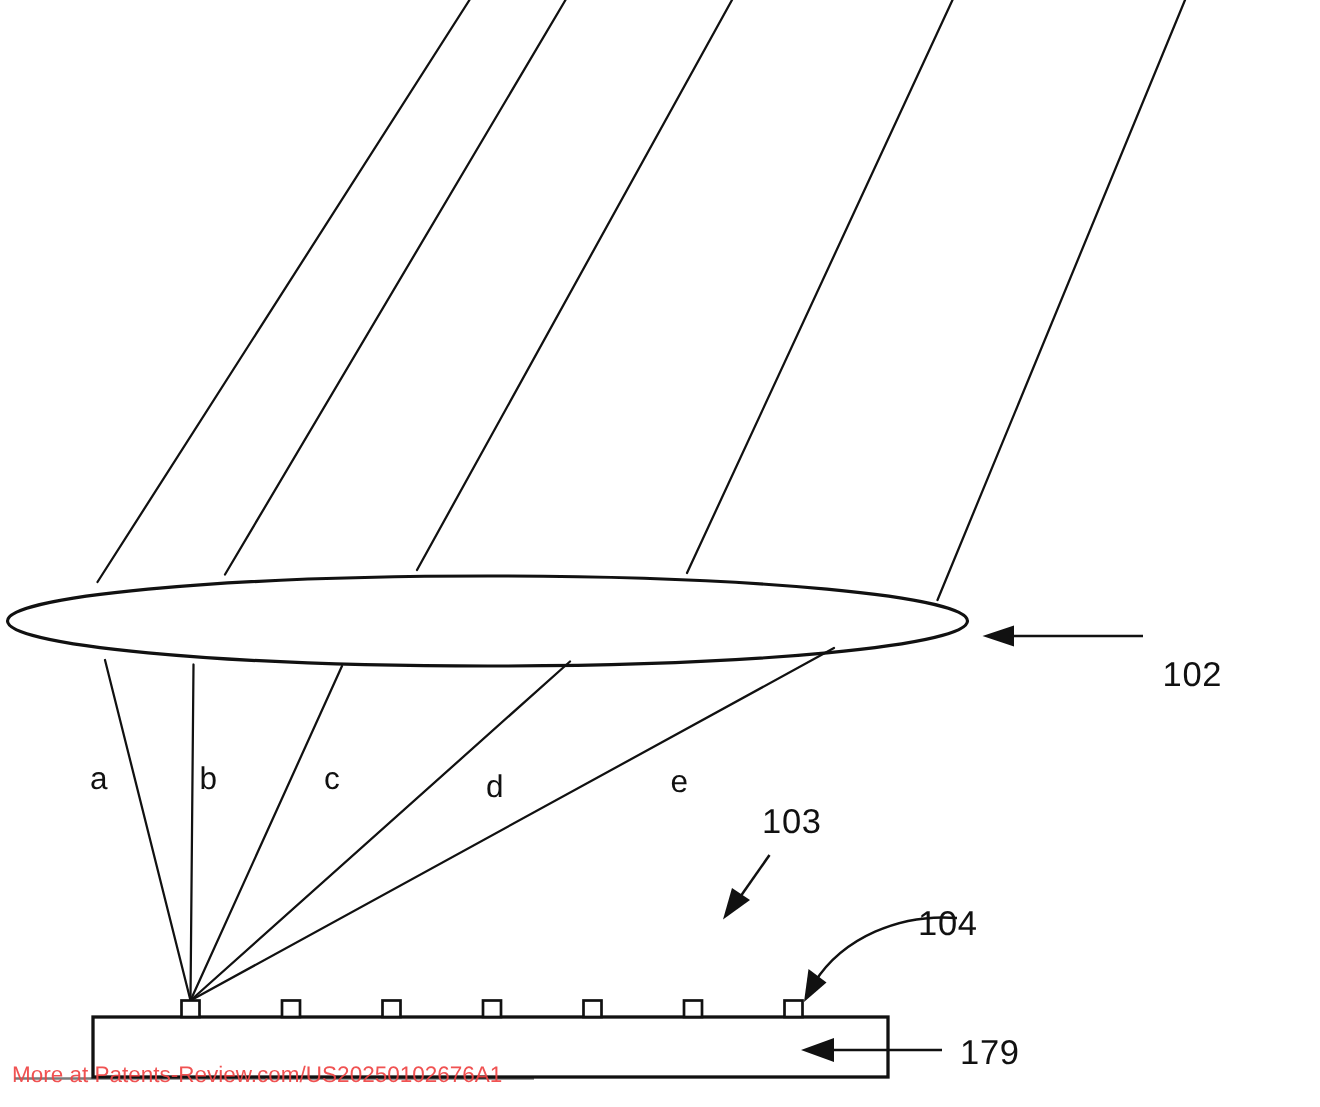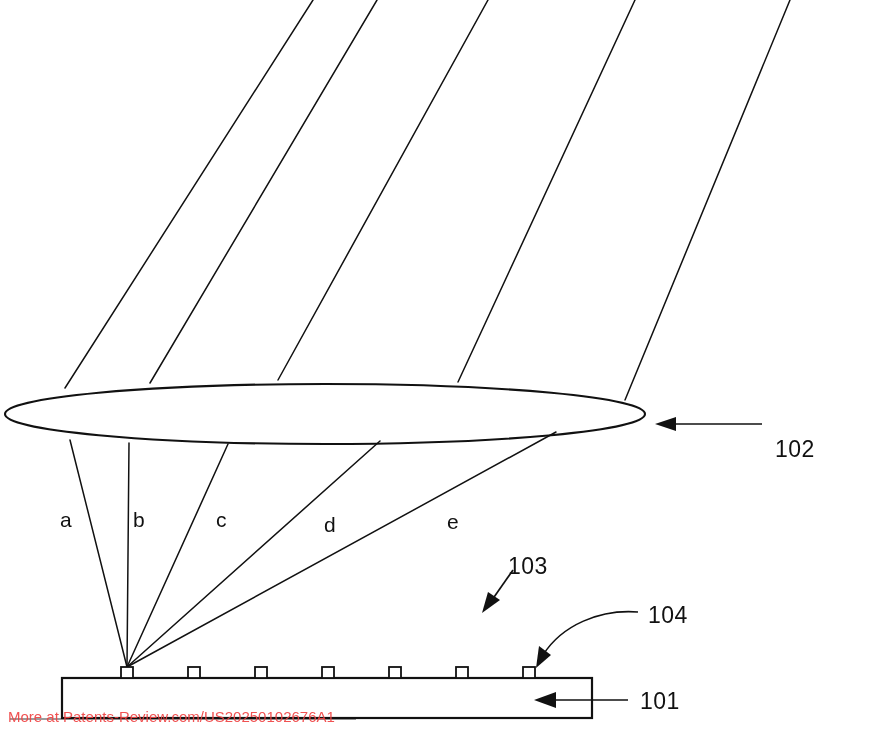--- a/index.html
+++ b/index.html
@@ -145,20 +145,20 @@
     <line class="leader-line" x1="10" y1="719" x2="356" y2="719" stroke-width="1.2" opacity="0.55"></line>
 
   </svg>
 
   <div class="fig-label ray-label" style="left:60px; top:508px;">a</div>
   <div class="fig-label ray-label" style="left:133px; top:508px;">b</div>
   <div class="fig-label ray-label" style="left:216px; top:508px;">c</div>
   <div class="fig-label ray-label" style="left:324px; top:513px;">d</div>
   <div class="fig-label ray-label" style="left:447px; top:510px;">e</div>
 
-  <div class="fig-label ref-label" style="left:640px; top:688px;">101</div>
+  <div class="fig-label ref-label" style="left:640px; top:688px;">179</div>
   <div class="fig-label ref-label" style="left:775px; top:436px;">102</div>
-  <div class="fig-label ref-label" style="left:508px; top:553px;">103</div>
-  <div class="fig-label ref-label" style="left:648px; top:602px;">104</div>
+  <div class="fig-label ref-label" style="left:508px; top:534px;">103</div>
+  <div class="fig-label ref-label" style="left:612px; top:602px;">104</div>
 
   <div class="watermark">More at Patents-Review.com/US20250102676A1</div>
 
 </div>
 
 </body></html>

